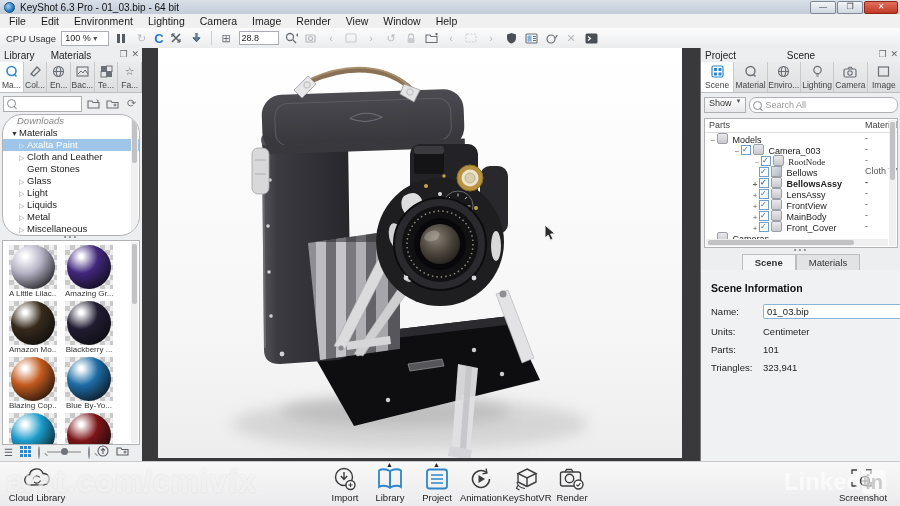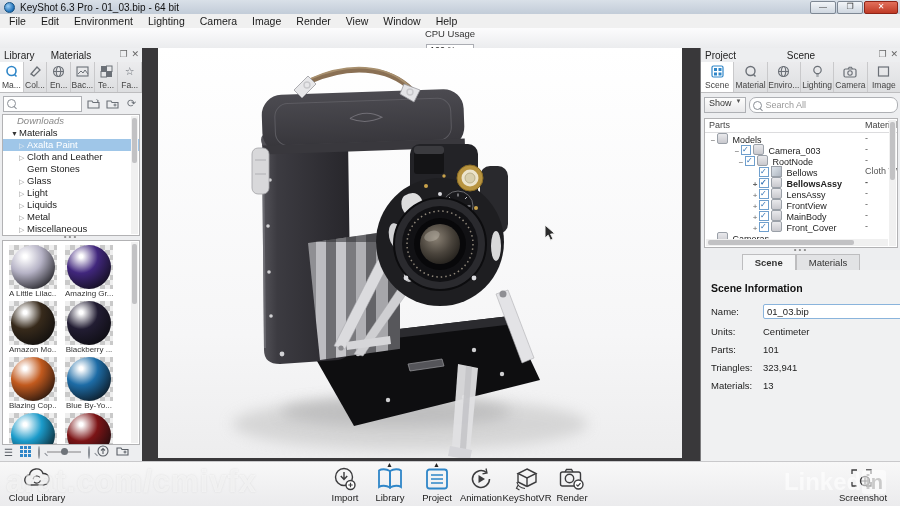--- a/index.html
+++ b/index.html
@@ -19,21 +19,21 @@
     text-align:center;color:#333;}
   .wb.close{width:32px;background:linear-gradient(#e2705c,#bf3a25);color:#fff;border-color:#8d2417;}
   
   .menubar{position:absolute;top:14px;left:0;right:0;height:14px;background:#f0f0f0;
     border-bottom:1px solid #000000;display:flex;align-items:center;gap:15px;
     padding:0 9px;font-size:10.5px;color:#1a1a1a;}
   .menubar span{cursor:default;}
   
   .toolbar{position:absolute;top:28px;left:0;right:0;height:20px;
     background:linear-gradient(#fcfcfd,#ebecee);border-bottom:1px solid #c5c5c7;
-    display:flex;align-items:center;gap:5px;padding:0 6px;font-size:9.5px;color:#333;flex-direction:column;}
+    display:flex;align-items:center;gap:5px;padding:0 6px;font-size:9.5px;color:#333;}
   .tsep{width:1px;height:14px;background:#cdcdcf;margin:0 2px;}
   .ticon{width:15px;height:15px;display:inline-flex;align-items:center;justify-content:center;
     font-size:11px;color:#6b7077;}
   .ticon svg{display:block;}
   .ticon.dim{opacity:.45;}
   .combo{background:#fff;border:1px solid #abadb3;height:13px;min-width:40px;
     font-size:9px;display:inline-flex;align-items:center;padding:0 3px;gap:1px;color:#222;}
   .combo .caret{font-size:7px;color:#555;}
   .tinput{background:#fff;border:1px solid #abadb3;height:12px;width:34px;
     font-size:9px;padding:0 2px;font-family:"Liberation Sans",sans-serif;color:#222;}
@@ -54,21 +54,21 @@
   .mag{width:7px;height:7px;border:1.3px solid #8a8f96;border-radius:50%;position:relative;flex:none;}
   .mag:after{content:"";position:absolute;width:4px;height:1.3px;background:#8a8f96;
     transform:rotate(45deg);left:5px;top:7px;}
   .whitebox{background:#fff;border:1px solid #b2b2b4;position:absolute;overflow:hidden;}
   .splitdots{position:absolute;left:0;right:0;text-align:center;color:#8a8a8a;
     font-size:8px;letter-spacing:2px;line-height:6px;}
   .vscroll{position:absolute;right:1px;top:1px;bottom:1px;width:7px;background:#f0f0f0;}
   .vthumb{position:absolute;left:1px;width:5px;background:#c2c2c4;border-radius:2px;}
   
   #library{left:0;width:142px;border-right:1px solid #7c7c7e;}
-  .ltree{left:2px;right:2px;top:66px;height:120px;}
+  .ltree{left:2px;right:2px;top:66px;height:120px;border-radius:20px;}
   .trow{height:12px;line-height:12px;white-space:nowrap;padding-left:8px;font-size:9.5px;color:#222;}
   .trow .arr{display:inline-block;width:8px;color:#8a8a8a;font-size:7px;}
   .trow.rootitem{padding-left:16px;}
   .trow.downloads{color:#888;font-style:italic;padding-left:14px;}
   .trow.selected{background:#9fc6e8;color:#fff;}
   .thumbwrap{left:2px;right:2px;top:192px;height:203px;}
   .thumb{position:absolute;width:48px;text-align:center;}
   .thumbimg{width:48px;height:44px;position:relative;overflow:hidden;
     background:repeating-conic-gradient(#c9c9c9 0% 25%, #efefef 0% 50%) 0 0/10px 10px;}
   .sphere{position:absolute;left:2px;top:0px;width:44px;height:44px;border-radius:50%;}
@@ -641,21 +641,21 @@
       <span class="c2">Materials</span>
     </div>
     <div class="prow" style="padding-left:4px;">
       <span class="exp">−</span><span class="nico"></span>
       <span>Models</span><span class="pmat">-</span>
     </div>
     <div class="prow" style="padding-left:28px;">
       <span class="exp">−</span><span class="cbx"></span><span class="nico"></span>
       <span>Camera_003</span><span class="pmat">-</span>
     </div>
-    <div class="prow" style="padding-left:32px;">
+    <div class="prow" style="padding-left:48px;font-family:Liberation Serif, serif;">
       <span class="exp">−</span><span class="cbx"></span><span class="nico"></span>
       <span>RootNode</span><span class="pmat">-</span>
     </div>
     <div class="prow" style="padding-left:46px;">
       <span class="exp"></span><span class="cbx"></span><span class="nico part"></span>
       <span>Bellows</span><span class="pmat">Cloth We</span>
     </div>
     <div class="prow" style="padding-left:46px;font-weight:bold;">
       <span class="exp">+</span><span class="cbx"></span><span class="nico"></span>
       <span>BellowsAssy</span><span class="pmat">-</span>
@@ -702,24 +702,20 @@
       <span class="lab">Units:</span>
       <span>Centimeter</span>
     </div>
     <div class="sirow">
       <span class="lab">Parts:</span>
       <span>101</span>
     </div>
     <div class="sirow">
       <span class="lab">Triangles:</span>
       <span>323,941</span>
-    </div>
-    <div class="sirow">
-      <span class="lab">Materials:</span>
-      <span>13</span>
     </div>
   </div>
 </div>
 
 <div id="dock">
   <div class="dockitem" style="left:2px;">
     <div class="dicon">
       <svg width="30" height="24" fill="none" stroke="#3c3c3e" stroke-width="1.4">
           <path d="M8,18 a5,5 0 0 1 -0.5,-10 a7,7 0 0 1 13.5,-1.5 a4.5,4.5 0 0 1 1,11.3 z"></path>
           <path d="M11,12 a4,4 0 0 1 7,-1.5 M18.5,13.5 a4,4 0 0 1 -6.5,1.5" stroke-width="1.1"></path>

